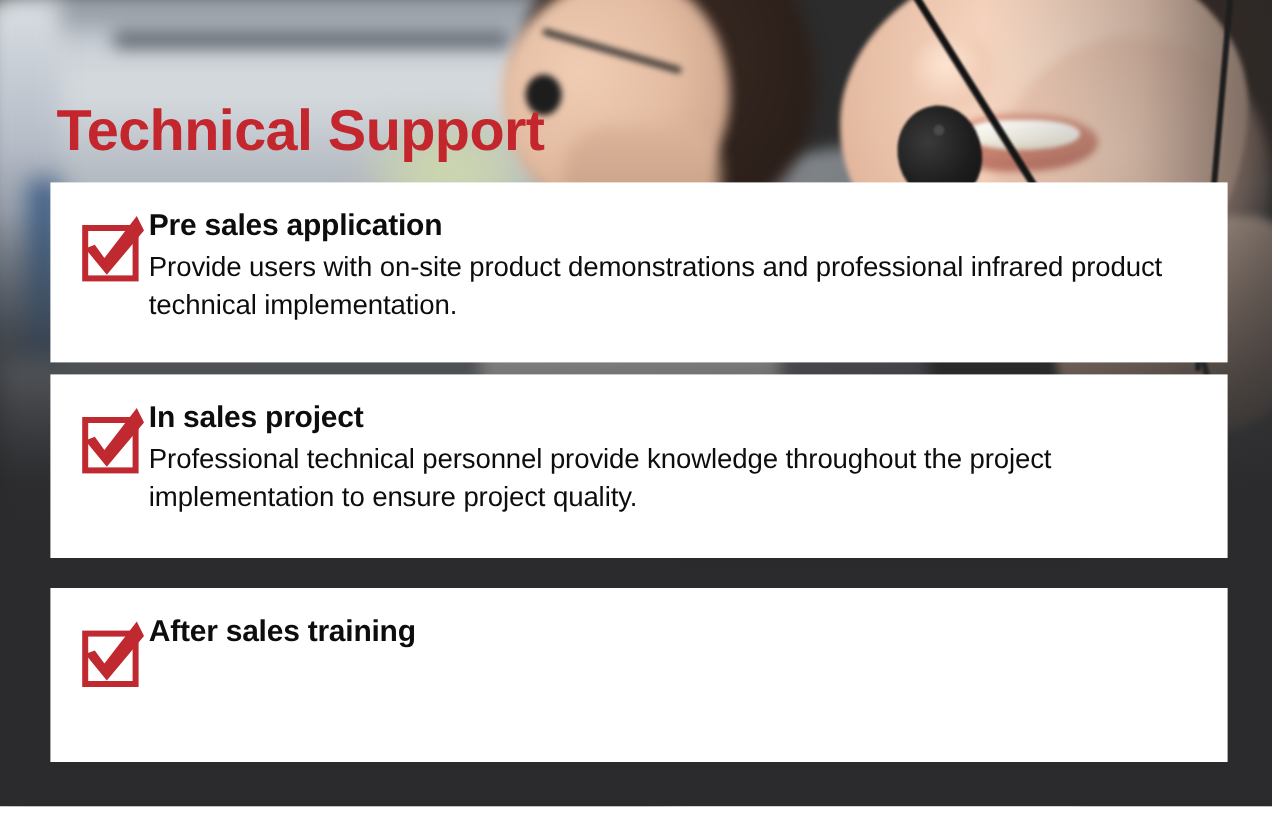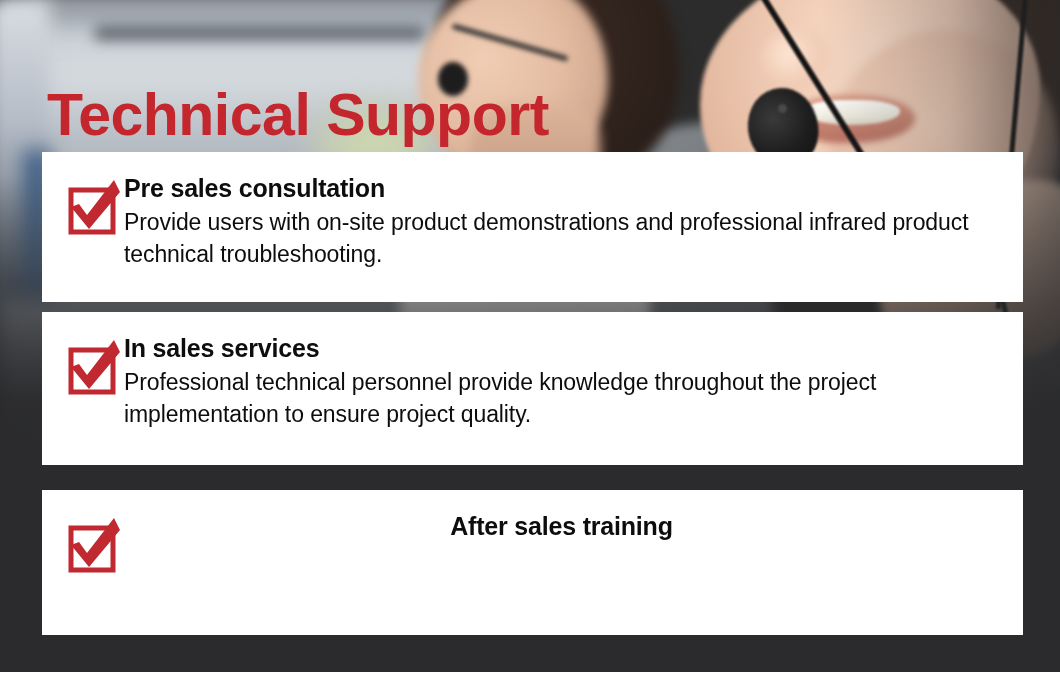--- a/index.html
+++ b/index.html
@@ -213,36 +213,36 @@
 
   
   #bottom-strip {
     position:absolute; left:0; bottom:0; width:1060px; height:20px;
     background:#ffffff;
   }
 
   
   #title {
     position:absolute; left:47px; top:84px;
-    font-size:59px; font-weight:bold; letter-spacing:-0.5px;
+    font-size:48px; font-weight:bold; letter-spacing:-0.5px;
     color:#c4262e;
     white-space:nowrap;
     line-height:1.08;
   }
 
   
   .card {
     position:absolute; left:42px; width:981px;
     background:#ffffff;
     display:flex;
     align-items:flex-start;
   }
   #card-0 { top:152px; height:150px; }
   #card-1 { top:312px; height:153px; }
-  #card-2 { top:490px; height:145px;text-align:center; }
+  #card-2 { top:490px; height:145px; }
 
   .card-check {
     flex:0 0 auto;
     width:62px; height:58px;
     margin-left:20px; margin-top:26px;
     position:relative;
   }
   .card-check svg { display:block; width:62px; height:58px; }
 
   .card-body {
@@ -315,34 +315,34 @@
   <div id="title">Technical Support</div>
 
   <div class="card" id="card-0">
     <div class="card-check">
       <svg viewBox="0 0 62 58" xmlns="http://www.w3.org/2000/svg">
         <rect x="9" y="12" width="42" height="42" fill="none" stroke="#c0292f" stroke-width="5"></rect>
         <path d="M9 29 L17 26 L25 37 L52 2 L58 14 L27 51 Z" fill="#c0292f"></path>
       </svg>
     </div>
     <div class="card-body">
-      <div class="card-title">Pre sales consultation</div>
-      <div class="card-desc">Provide users with on-site product demonstrations and professional infrared product technical troubleshooting.</div>
+      <div class="card-title">Pre sales application</div>
+      <div class="card-desc">Provide users with on-site product demonstrations and professional infrared product technical implementation.</div>
     </div>
   </div>
 
   <div class="card" id="card-1">
     <div class="card-check">
       <svg viewBox="0 0 62 58" xmlns="http://www.w3.org/2000/svg">
         <rect x="9" y="12" width="42" height="42" fill="none" stroke="#c0292f" stroke-width="5"></rect>
         <path d="M9 29 L17 26 L25 37 L52 2 L58 14 L27 51 Z" fill="#c0292f"></path>
       </svg>
     </div>
     <div class="card-body">
-      <div class="card-title">In sales services</div>
+      <div class="card-title">In sales project</div>
       <div class="card-desc">Professional technical personnel provide knowledge throughout the project implementation to ensure project quality.</div>
     </div>
   </div>
 
   <div class="card" id="card-2">
     <div class="card-check">
       <svg viewBox="0 0 62 58" xmlns="http://www.w3.org/2000/svg">
         <rect x="9" y="12" width="42" height="42" fill="none" stroke="#c0292f" stroke-width="5"></rect>
         <path d="M9 29 L17 26 L25 37 L52 2 L58 14 L27 51 Z" fill="#c0292f"></path>
       </svg>

